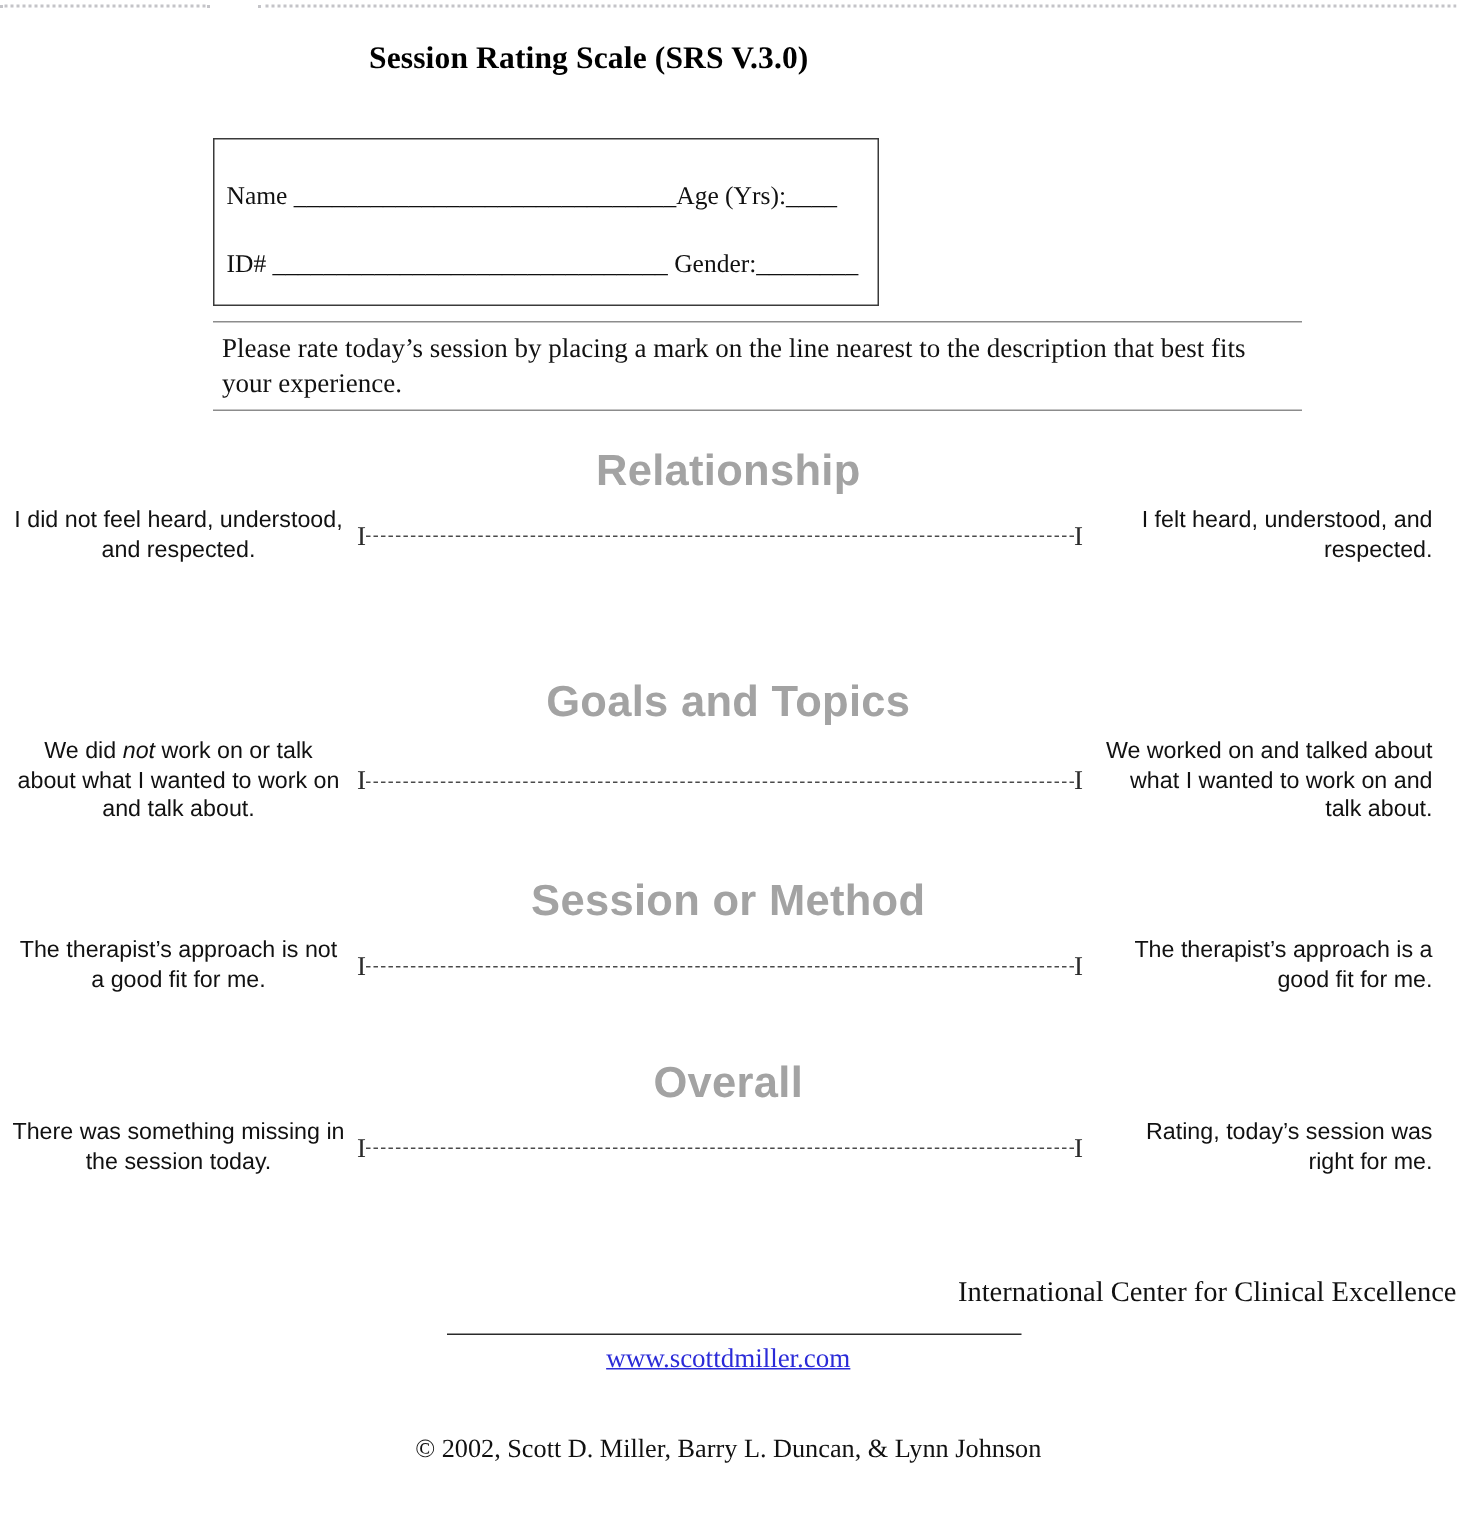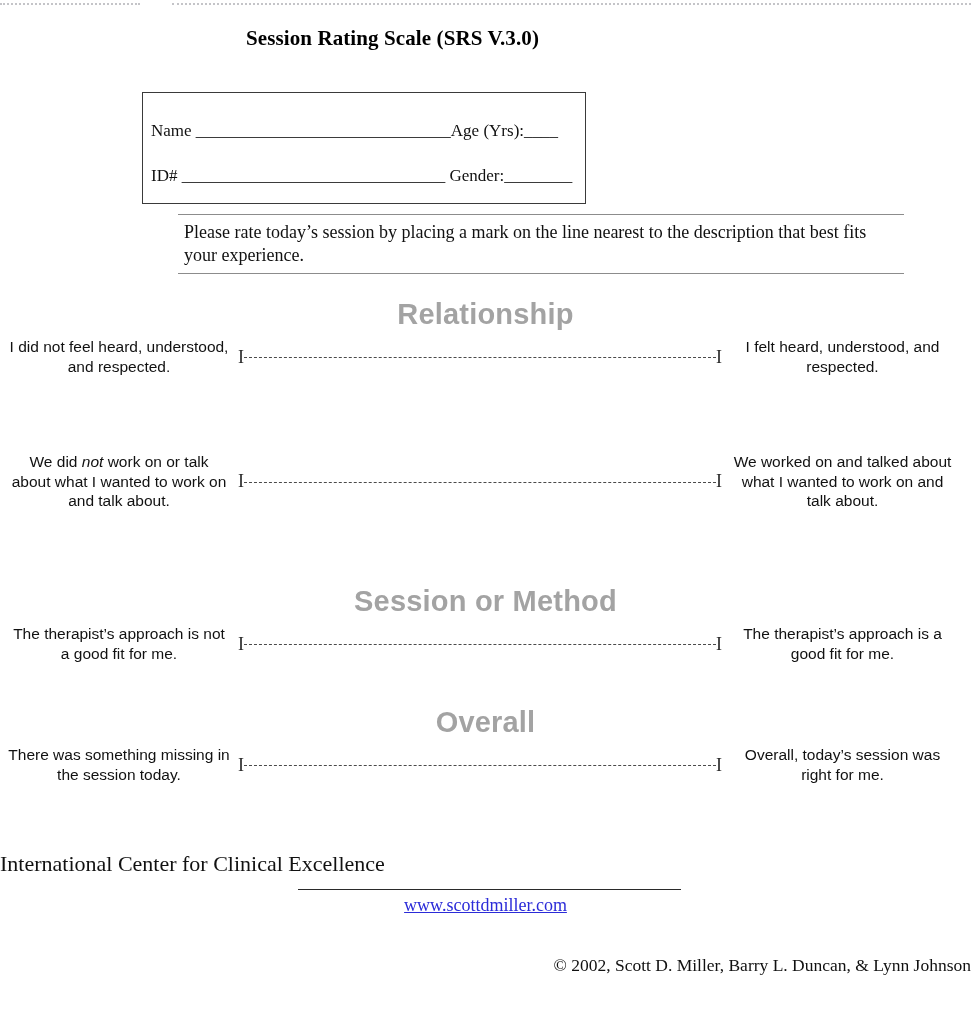--- a/index.html
+++ b/index.html
@@ -73,21 +73,20 @@
   
   .instr-wrap {
     position: absolute;
     left: 142px;
     top: 214px;
     width: 726px;
     border-top: 1.5px solid #8c8c8c;
     border-bottom: 1.5px solid #8c8c8c;
     padding: 6px 2px 6px 6px;
     box-sizing: border-box;
-    margin-left: 36px;
   }
   .instr-text {
     font-size: 18px;
     line-height: 23px;
     color: #111;
   }
 
   
   .section {
     position: absolute;
@@ -118,20 +117,21 @@
   .anchor.left {
     width: 230px;
     margin-left: 8px;
     padding-right: 8px;
     box-sizing: border-box;
   }
   .anchor.right {
     width: 225px;
     margin-left: 8px;
     box-sizing: border-box;
+    text-align: right;
   }
   .scale-line {
     flex: 0 0 auto;
     width: 484px;
     display: flex;
     align-items: center;
     justify-content: center;
     font-family: "Liberation Serif", "DejaVu Serif", serif;
     font-size: 17px;
     color: #2b2b2b;
@@ -158,22 +158,22 @@
   .sec-goals        { top: 452px; }
   .sec-approach     { top: 585px; }
   .sec-overall      { top: 706px; }
 
   
   .footer-org {
     position: absolute;
     left: 0;
     top: 851px;
     width: 971px;
-    text-align: left;
-    font-size: 22px;
+    text-align: right;
+    font-size: 19px;
     color: #111;
   }
   .footer-rule {
     position: absolute;
     left: 298px;
     top: 889px;
     width: 383px;
     height: 0;
     border-top: 1.8px solid #2a2a2a;
   }
@@ -187,21 +187,21 @@
   .footer-link a {
     font-size: 18px;
     color: #2b2bd8;
     text-decoration: underline;
   }
   .copyright {
     position: absolute;
     left: 0;
     top: 955px;
     width: 971px;
-    text-align: right;
+    text-align: center;
     font-size: 17.5px;
     color: #111;
   }
   em.nots { font-style: italic; }
 </style>
 </head>
 <body>
 
 <div class="top-rule-left"></div>
 <div class="top-rule-right"></div>
@@ -224,20 +224,21 @@
     <div class="scale-line">
       <span class="scale-end">I</span>
       <span class="scale-dashes"></span>
       <span class="scale-end">I</span>
     </div>
     <div class="anchor right">I felt heard, understood, and respected.</div>
   </div>
 </div>
 
 <div class="section sec-goals">
+  <div class="section-heading">Goals and Topics</div>
   <div class="scale-row">
     <div class="anchor left"><span>We did </span><em class="nots">not</em><span> work on or talk about what I wanted to work on and talk about.</span></div>
     <div class="scale-line">
       <span class="scale-end">I</span>
       <span class="scale-dashes"></span>
       <span class="scale-end">I</span>
     </div>
     <div class="anchor right">We worked on and talked about what I wanted to work on and talk about.</div>
   </div>
 </div>
@@ -257,21 +258,21 @@
 
 <div class="section sec-overall">
   <div class="section-heading">Overall</div>
   <div class="scale-row">
     <div class="anchor left">There was something missing in the session today.</div>
     <div class="scale-line">
       <span class="scale-end">I</span>
       <span class="scale-dashes"></span>
       <span class="scale-end">I</span>
     </div>
-    <div class="anchor right">Overall, today’s session was right for me.</div>
+    <div class="anchor right">Rating, today’s session was right for me.</div>
   </div>
 </div>
 
 <div class="footer-org">International Center for Clinical Excellence</div>
 <div class="footer-rule"></div>
 <div class="footer-link">
   <a href="#">www.scottdmiller.com</a>
 </div>
 <div class="copyright">© 2002, Scott D. Miller, Barry L. Duncan, &amp; Lynn Johnson</div>
 

